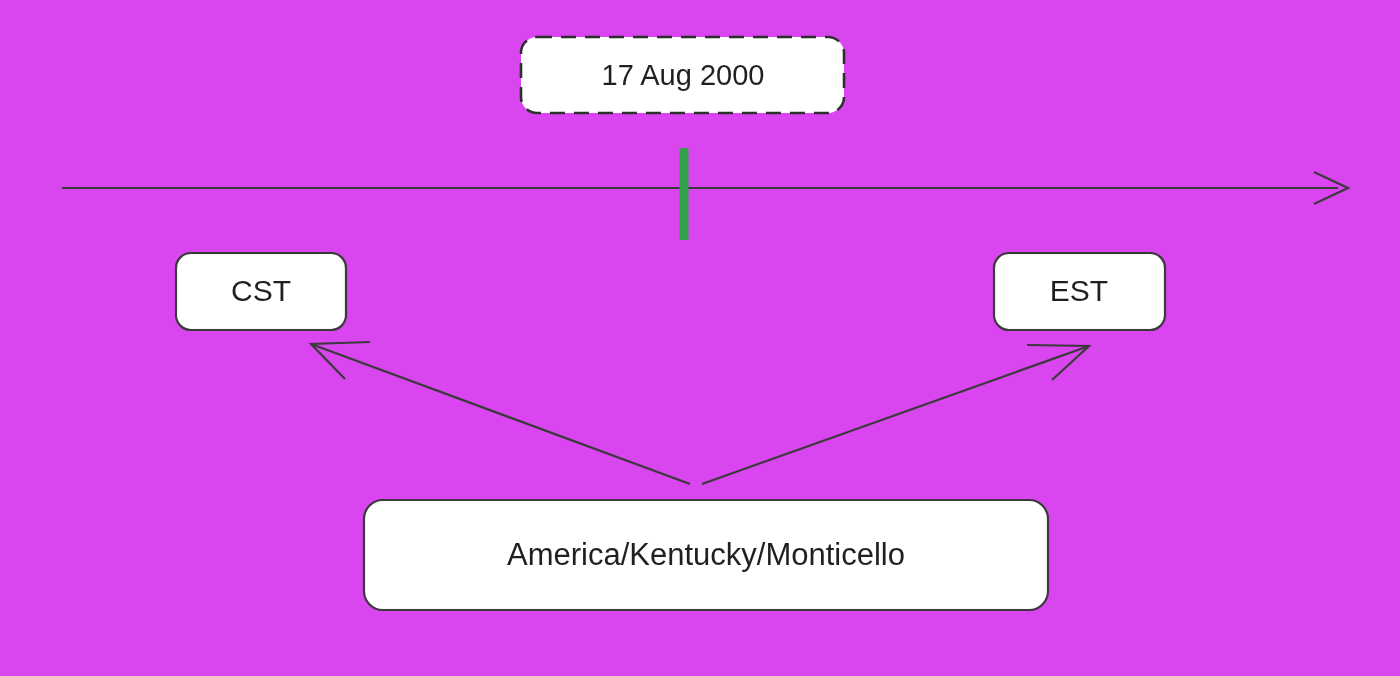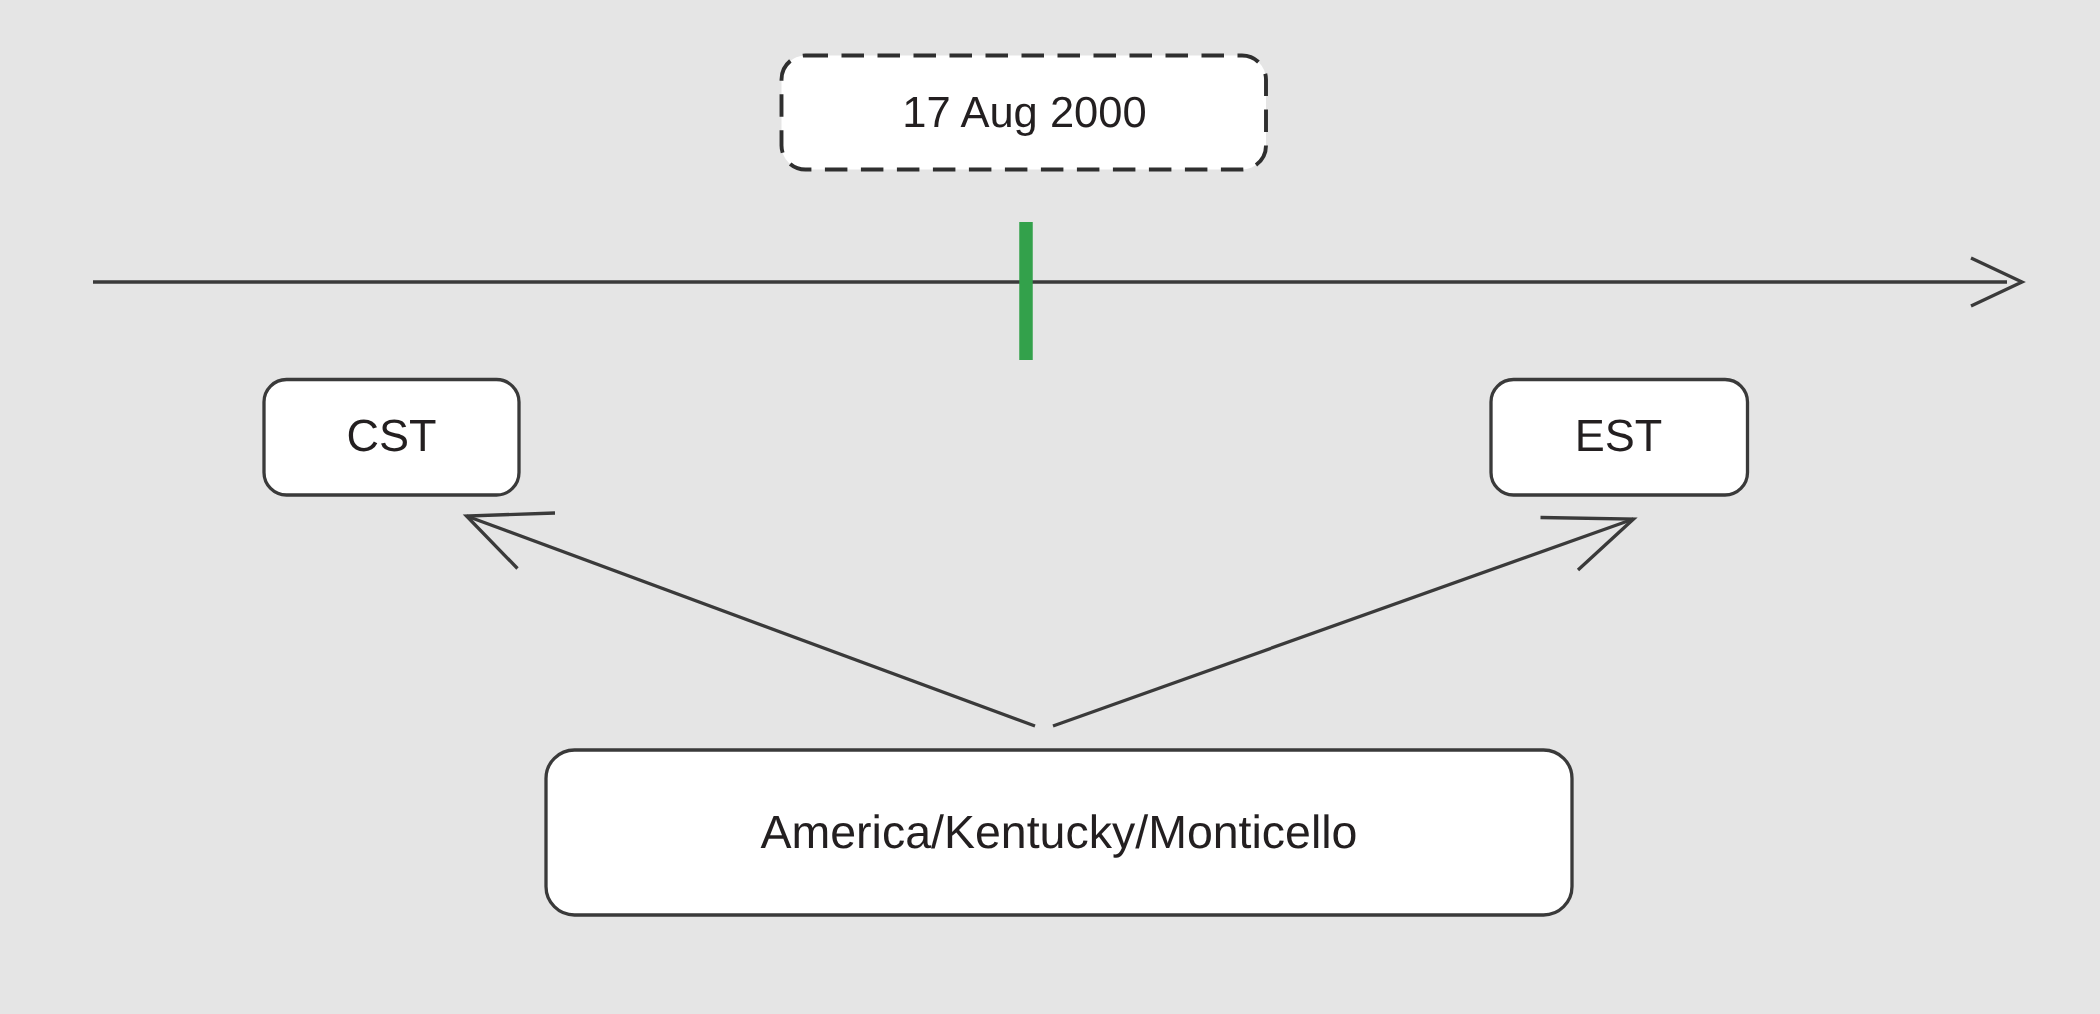--- a/index.html
+++ b/index.html
@@ -11,21 +11,21 @@
     width: 1400px;
     height: 676px;
     font-family: "Liberation Sans", sans-serif;
     color: #231f20;
     overflow: hidden;
   }
   #diagram-root {
     position: relative;
     width: 1400px;
     height: 676px;
-    background: #e5e5e5;
+    background: #d946ef;
   }
   #diagram-svg {
     position: absolute;
     top: 0;
     left: 0;
     width: 1400px;
     height: 676px;
   }
   .node-label {
     font-family: "Liberation Sans", sans-serif;

